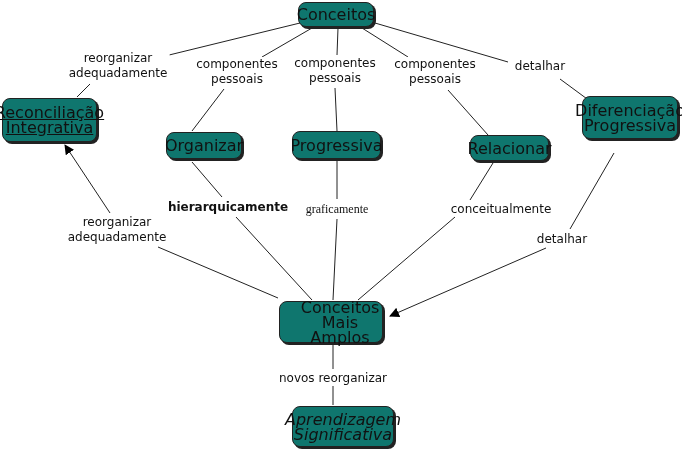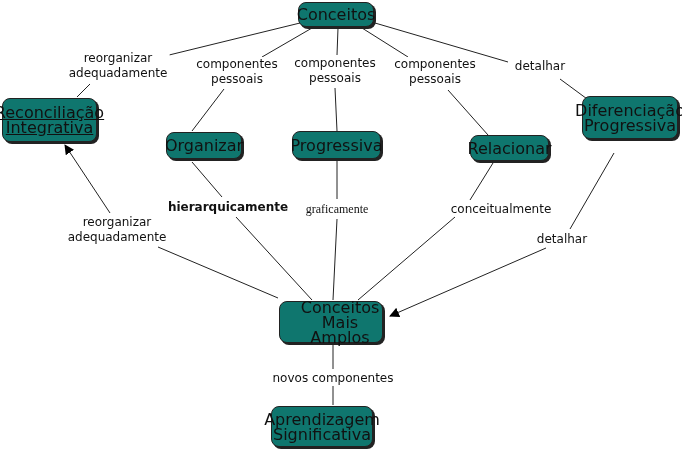--- a/index.html
+++ b/index.html
@@ -63,26 +63,26 @@
 pessoais</div>
 <div class="label" style="left:435px;top:72px;">componentes
 pessoais</div>
 <div class="label" style="left:540px;top:66px;">detalhar</div>
 <div class="label" style="left:228px;top:207px;font-weight:bold;">hierarquicamente</div>
 <div class="label" style="left:337px;top:209px;font-family:Liberation Serif, serif;">graficamente</div>
 <div class="label" style="left:464px;top:209px;margin-left:37px;">conceitualmente</div>
 <div class="label" style="left:117px;top:230px;">reorganizar
 adequadamente</div>
 <div class="label" style="left:562px;top:239px;">detalhar</div>
-<div class="label" style="left:333px;top:378px;">novos componentes</div>
+<div class="label" style="left:333px;top:378px;">novos reorganizar</div>
 
 <div class="node" style="left:298px;top:2px;width:76px;height:25px;">Conceitos</div>
 <div class="node" style="left:2px;top:98px;width:95px;height:44px;text-decoration:underline;">Reconciliação
 Integrativa</div>
 <div class="node" style="left:140px;top:132px;width:76px;height:27px;margin-left:26px;">Organizar</div>
 <div class="node" style="left:292px;top:131px;width:89px;height:28px;">Progressiva</div>
 <div class="node" style="left:460px;top:135px;width:79px;height:26px;margin-left:10px;">Relacionar</div>
 <div class="node" style="left:582px;top:96px;width:96px;height:43px;">Diferenciação
 Progressiva</div>
 <div class="node" style="left:279px;top:301px;width:104px;height:42px;padding-left:24px;">Conceitos Mais
 Amplos</div>
-<div class="node" style="left:271px;top:406px;width:102px;height:41px;">Aprendizagem
+<div class="node" style="left:292px;top:406px;width:102px;height:41px;font-style:italic;">Aprendizagem
 Significativa</div>
 
 </body></html>

